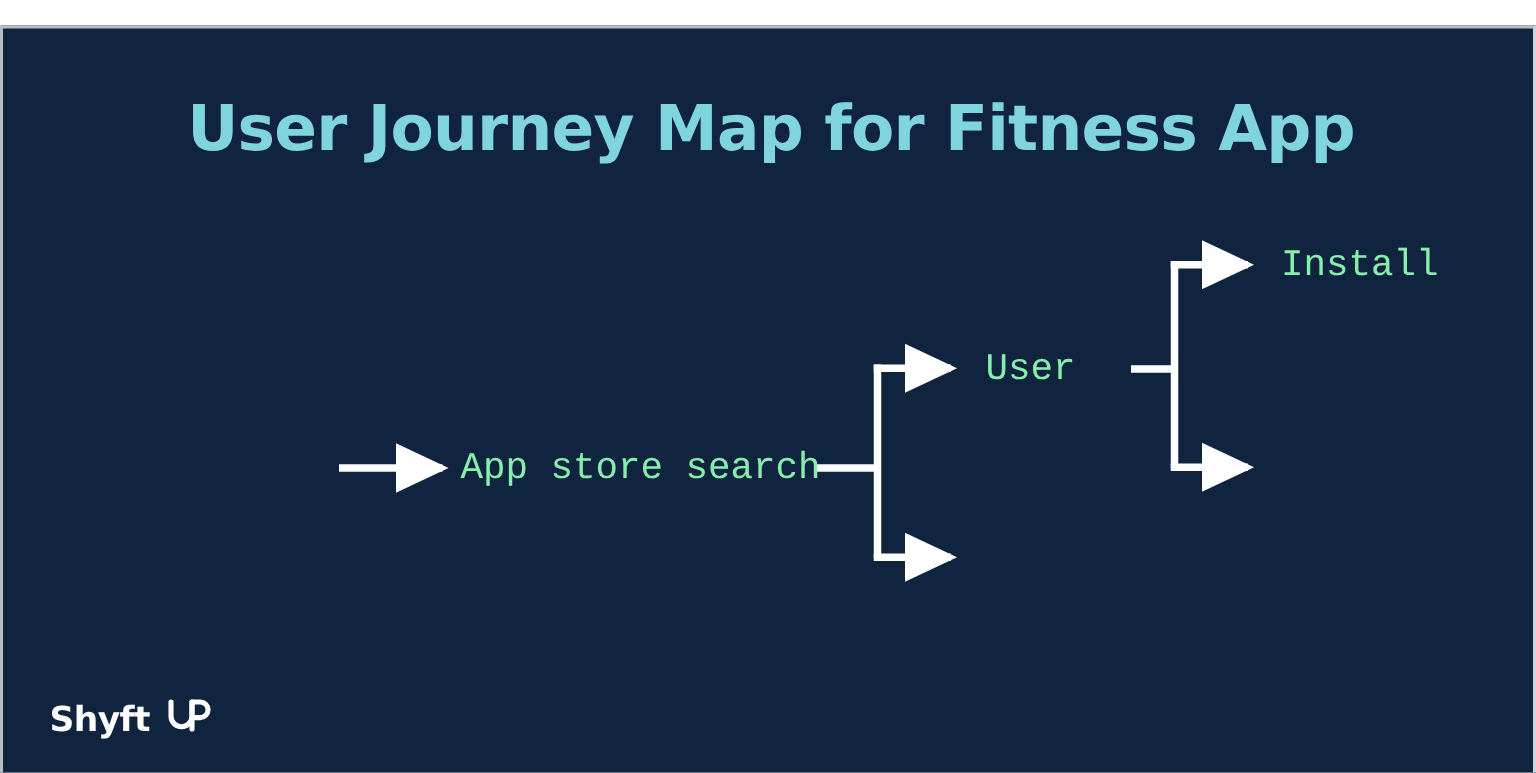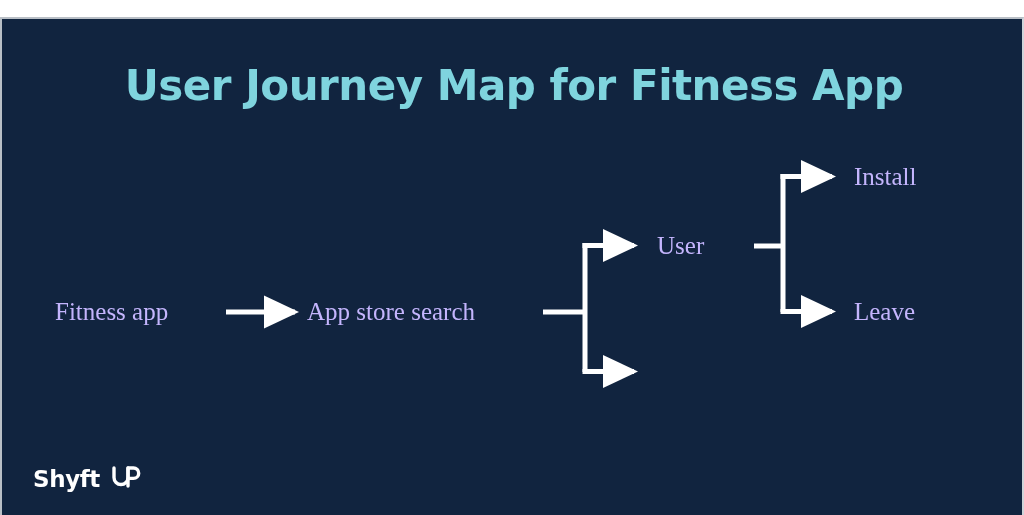--- a/index.html
+++ b/index.html
@@ -39,24 +39,24 @@
     text-align: center;
     font-family: "DejaVu Sans", sans-serif;
     font-weight: 700;
     font-size: 42px;
     letter-spacing: -0.5px;
     color: #7fd4de;
     white-space: nowrap;
   }
   .node {
     position: absolute;
-    font-family: Liberation Serif, serif;
+    font-family: Liberation Mono, monospace;
     font-weight: 400;
     font-size: 25px;
-    color: #c4b5fd;
+    color: #86efac;
     white-space: nowrap;
     transform: translateY(-50%);
   }
   .logo {
     position: absolute;
     left: 31px;
     top: 446px;
     font-family: "DejaVu Sans", sans-serif;
     font-weight: 700;
     font-size: 23px;
@@ -119,30 +119,28 @@
 
       <g>
         <line x1="778.5" y1="157.5" x2="830" y2="157.5" stroke="#ffffff" stroke-width="5" marker-end="url(#arrowhead)"></line>
       </g>
 
       <g>
         <line x1="778.5" y1="292.5" x2="830" y2="292.5" stroke="#ffffff" stroke-width="5" marker-end="url(#arrowhead)"></line>
       </g>
     </svg>
 
-    <div class="node" style="left:53px; top:293px;">Fitness app</div>
 
     <div class="node" style="left:305px; top:293px;">App store search</div>
 
     <div class="node" style="left:655px; top:227px;">User</div>
 
 
     <div class="node" style="left:852px; top:158px;">Install</div>
 
-    <div class="node" style="left:852px; top:293px;">Leave</div>
 
     <div class="logo">
       <span>Shyft</span>
       <span class="logo-mark">
         <svg width="30" height="24" viewBox="0 0 30 24" xmlns="http://www.w3.org/2000/svg">
           <path d="M3 3 L3 12.5 A7 7 0 0 0 17 12.5 L17 3" fill="none" stroke="#ffffff" stroke-width="3.4" stroke-linecap="round"></path>
           <path d="M17 21 L17 3 L22.5 3 A5.2 5.2 0 0 1 22.5 13.4 L17 13.4" fill="none" stroke="#ffffff" stroke-width="3.4" stroke-linecap="round" stroke-linejoin="round"></path>
         </svg>
       </span>
     </div>

